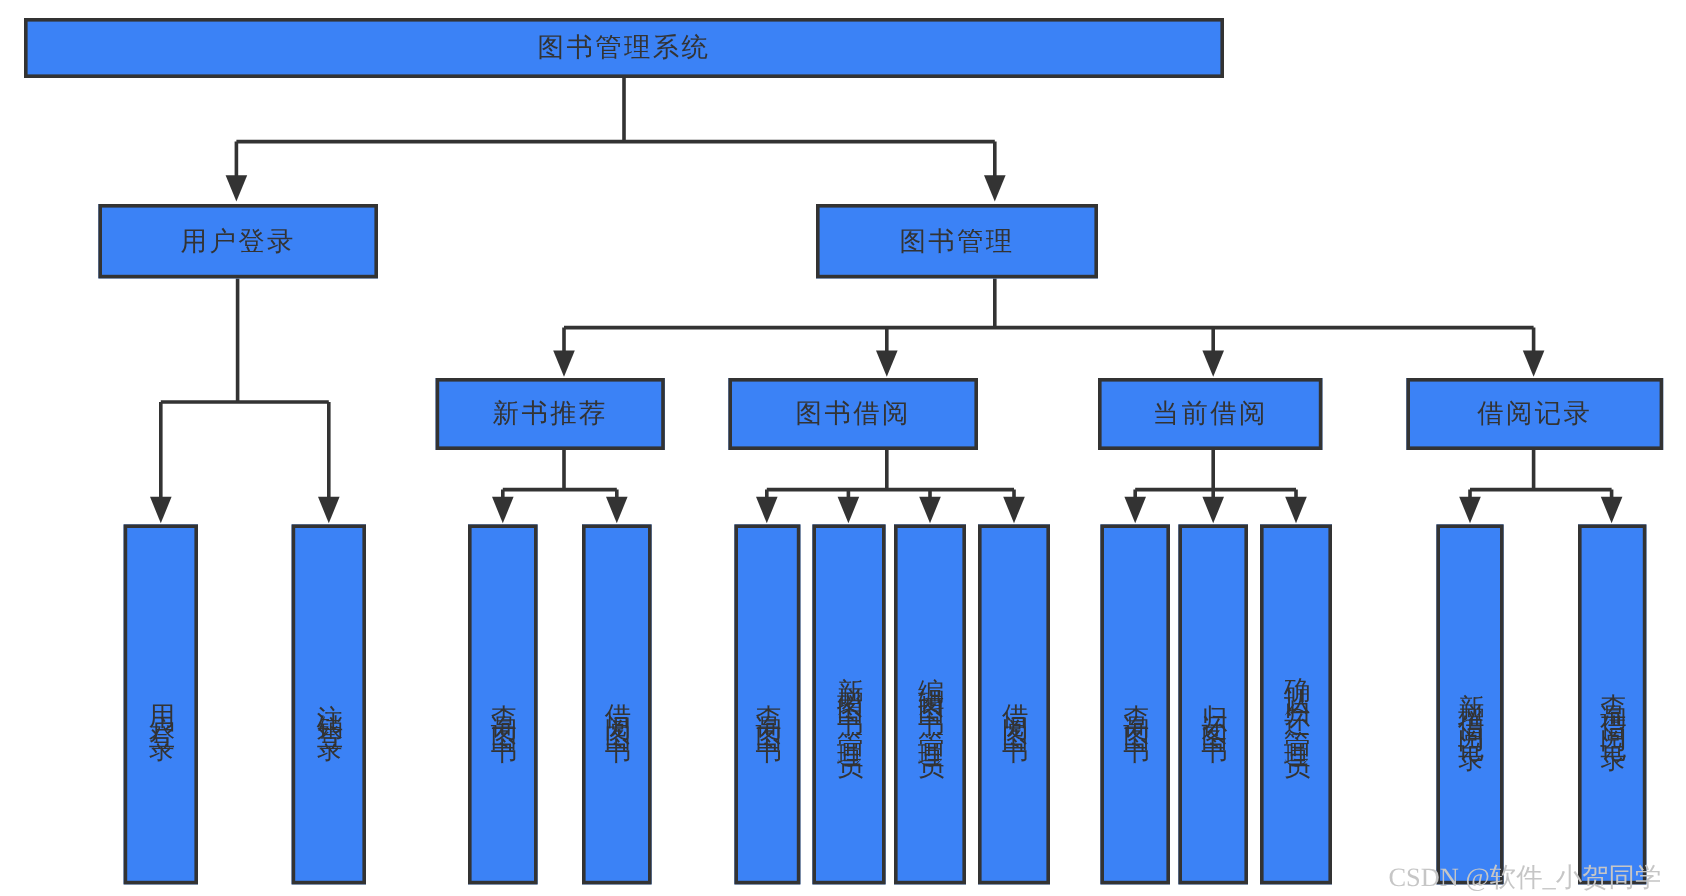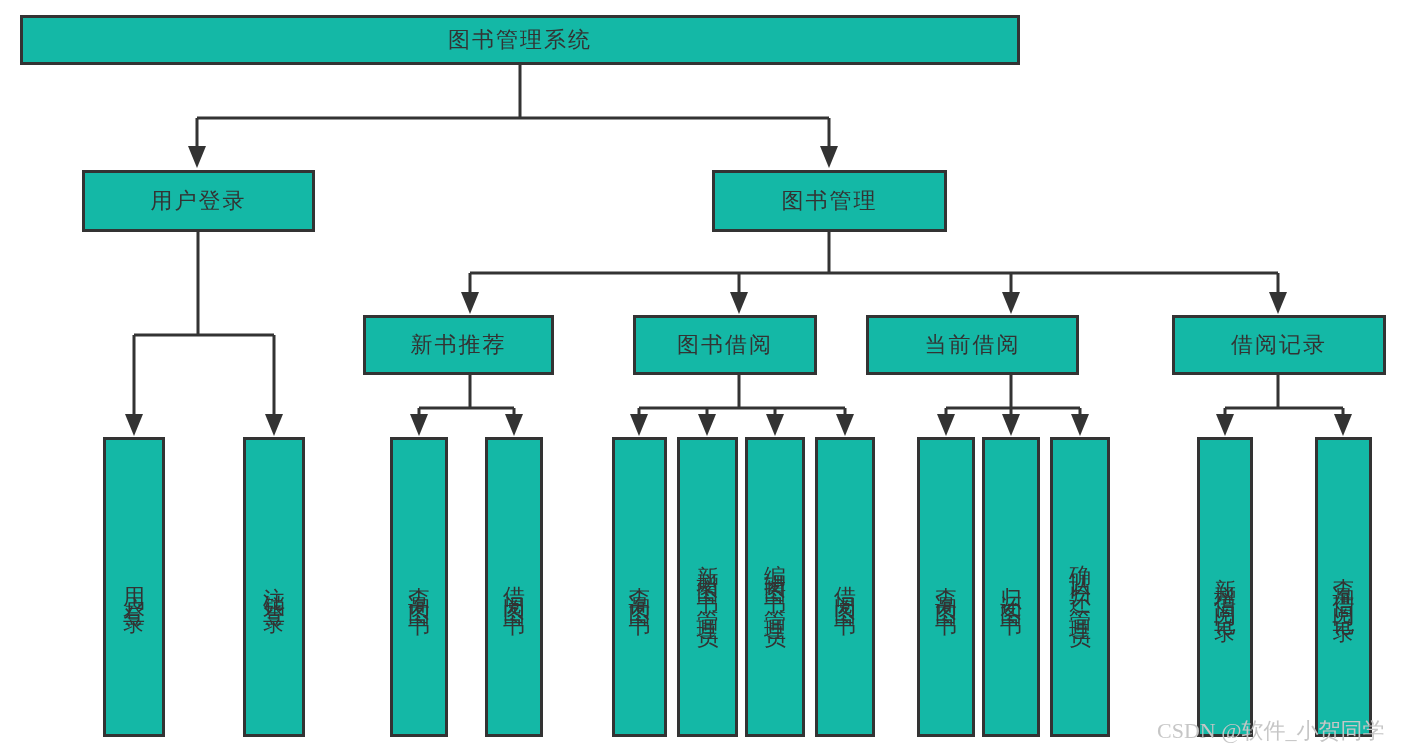--- a/index.html
+++ b/index.html
@@ -23,21 +23,21 @@
   .connectors{
     position:absolute;
     left:0;top:0;
     width:1405px;height:747px;
     color:var(--line);
   }
   .box{
     position:absolute;
     box-sizing:border-box;
     border:3px solid var(--line);
-    background:#14b8a6;
+    background:#3b82f6;
     display:flex;
     align-items:center;
     justify-content:center;
   }
   .h-label{
     font-size:22px;
     letter-spacing:2px;
     color:var(--text);
     white-space:nowrap;
   }
@@ -123,31 +123,31 @@
     </g>
   </svg>
 
   <div class="box" style="left:20px;top:15px;width:1000px;height:50px">
     <span class="h-label">图书管理系统</span>
   </div>
 
   <div class="box" style="left:82px;top:170px;width:233px;height:62px">
     <span class="h-label">用户登录</span>
   </div>
-  <div class="box" style="left:712px;top:170px;width:235px;height:62px">
+  <div class="box" style="left:680px;top:170px;width:235px;height:62px">
     <span class="h-label">图书管理</span>
   </div>
 
   <div class="box" style="left:363px;top:315px;width:191px;height:60px">
     <span class="h-label">新书推荐</span>
   </div>
-  <div class="box" style="left:633px;top:315px;width:184px;height:60px">
+  <div class="box" style="left:607px;top:315px;width:208px;height:60px">
     <span class="h-label">图书借阅</span>
   </div>
-  <div class="box" style="left:866px;top:315px;width:213px;height:60px">
+  <div class="box" style="left:915px;top:315px;width:187px;height:60px">
     <span class="h-label">当前借阅</span>
   </div>
   <div class="box" style="left:1172px;top:315px;width:214px;height:60px">
     <span class="h-label">借阅记录</span>
   </div>
 
   <div class="box" style="left:103px;top:437px;width:62px;height:300px">
     <span class="v-label">用户登录</span>
   </div>
   <div class="box" style="left:243px;top:437px;width:62px;height:300px">

